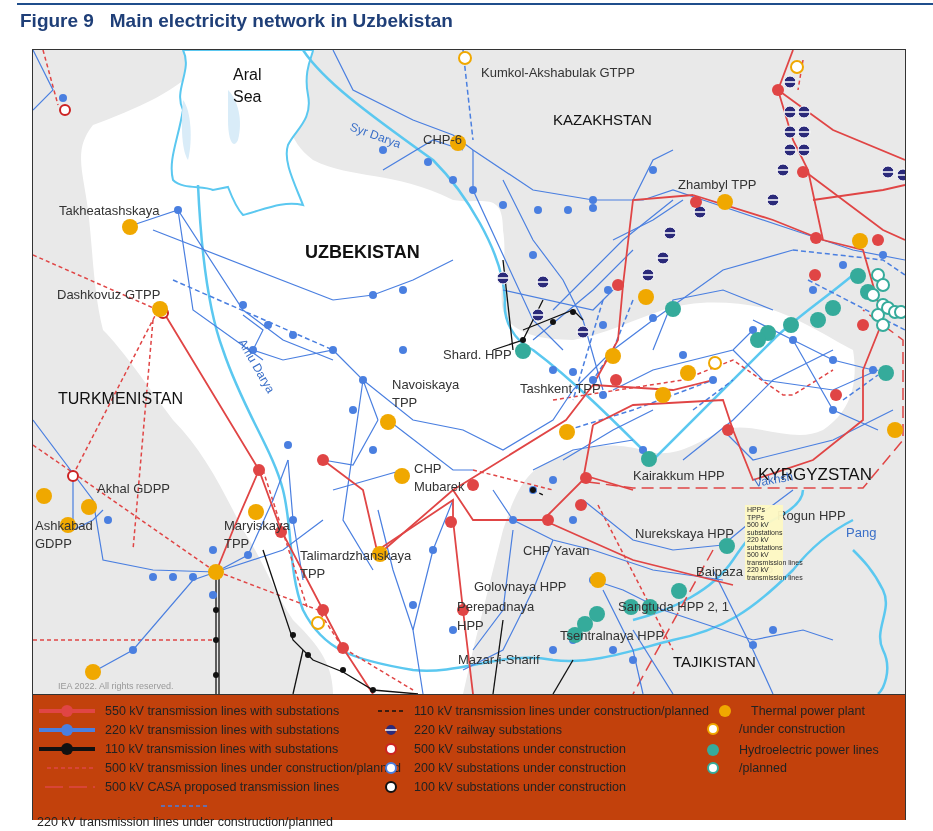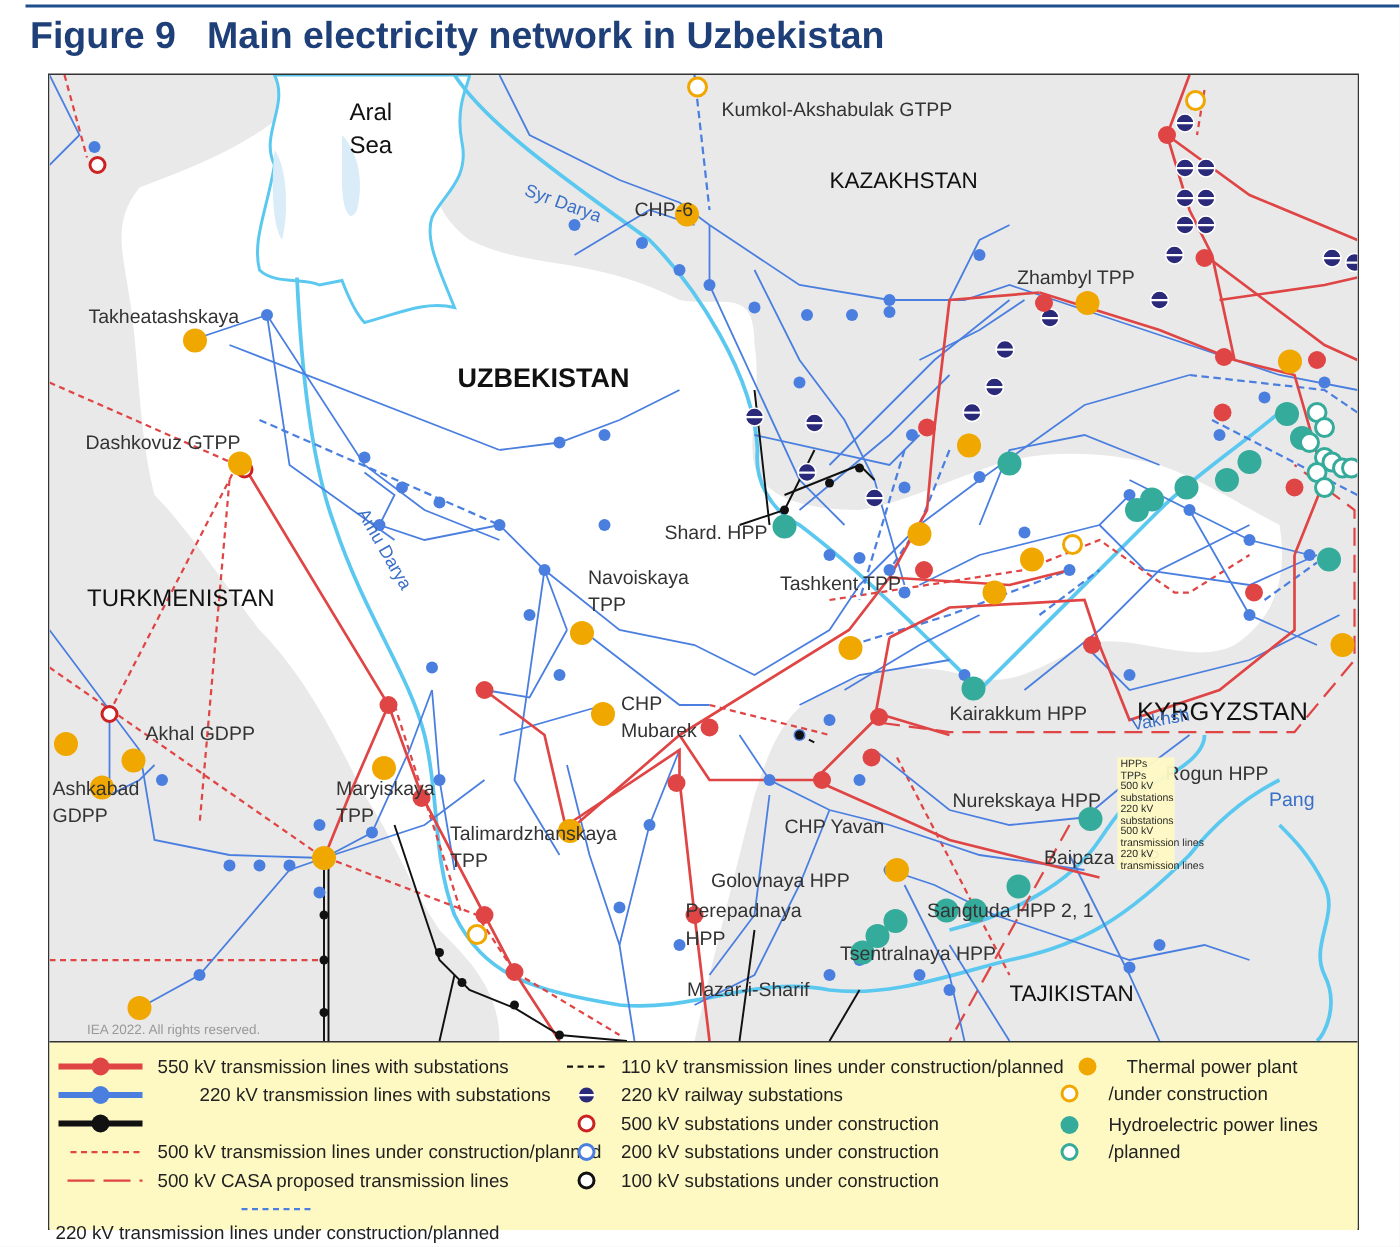--- a/index.html
+++ b/index.html
@@ -1,22 +1,22 @@
 <!DOCTYPE html>
 <html><head>
 <meta charset="utf-8">
 <style>
   html,body{margin:0;padding:0;background:#ffffff;}
   body{width:933px;height:831px;position:relative;overflow:hidden;font-family:"Liberation Sans",sans-serif;}
   .top-rule{position:absolute;left:17px;top:3px;width:916px;height:2px;background:#1f4e8c;}
-  .fig-title{position:absolute;left:20px;top:10px;font-weight:bold;font-size:25px;color:#1f3f78;white-space:pre;}
+  .fig-title{position:absolute;left:20px;top:10px;font-weight:bold;font-size:19px;color:#1f3f78;white-space:pre;}
   .frame{position:absolute;left:32px;top:49px;width:874px;height:771px;border:1px solid #333;box-sizing:border-box;}
   .map{position:absolute;left:33px;top:50px;width:872px;height:644px;overflow:hidden;background:#e9e9e9;}
   .map svg{position:absolute;left:0;top:0;}
-  .legend{position:absolute;left:33px;top:694px;width:872px;height:125px;border-top:1px solid #333;background:#fef9c3;}
+  .legend{position:absolute;left:33px;top:694px;width:872px;height:125px;border-top:1px solid #333;background:#c2410c;}
   .leg-item{position:absolute;height:18px;display:flex;align-items:center;font-size:12.5px;color:#222;white-space:nowrap;}
   .leg-sym{width:60px;height:18px;position:relative;margin-right:8px;flex:none;}
   .leg-sym.small{width:22px;}
   .lbl{font-family:"Liberation Sans",sans-serif;}
   .tooltip{position:absolute;left:745px;top:505px;width:38px;height:75px;background:#fff9c4;font-size:7px;line-height:7.5px;color:#222;padding:1px 2px;box-sizing:border-box;opacity:.95;}
   .tooltip div{white-space:nowrap;}
   .copyright{position:absolute;left:38px;top:681px;font-size:9px;color:#999;}
 </style>
 </head>
 <body>
@@ -427,32 +427,33 @@
 
 <div class="legend">
 
   <div class="leg-item" style="left:4px;top:7px;">
     <svg class="leg-sym" width="60" height="18">
         <line x1="2" y1="9" x2="58" y2="9" stroke="#e04545" stroke-width="4"></line>
         <circle cx="30" cy="9" r="6" fill="#e04545"></circle>
       </svg>
     <span>550 kV transmission lines with substations</span>
   </div>
-  <div class="leg-item" style="left:4px;top:26px;gap:28px;">
+  <div class="leg-item" style="left:4px;top:26px;">
     <svg class="leg-sym" width="60" height="18">
         <line x1="2" y1="9" x2="58" y2="9" stroke="#4a7fe0" stroke-width="4"></line>
         <circle cx="30" cy="9" r="6" fill="#4a7fe0"></circle>
       </svg>
     <span>220 kV transmission lines with substations</span>
   </div>
   <div class="leg-item" style="left:4px;top:45px;">
     <svg class="leg-sym" width="60" height="18">
         <line x1="2" y1="9" x2="58" y2="9" stroke="#111" stroke-width="4"></line>
         <circle cx="30" cy="9" r="6" fill="#111"></circle>
       </svg>
+    <span>110 kV transmission lines with substations</span>
   </div>
   <div class="leg-item" style="left:4px;top:64px;">
     <svg class="leg-sym" width="60" height="18">
         <line x1="10" y1="9" x2="58" y2="9" stroke="#e04545" stroke-width="1.5" stroke-dasharray="4,3"></line>
       </svg>
     <span>500 kV transmission lines under construction/planned</span>
   </div>
   <div class="leg-item" style="left:4px;top:83px;">
     <svg class="leg-sym" width="60" height="18">
         <line x1="8" y1="9" x2="58" y2="9" stroke="#e04545" stroke-width="1.5" stroke-dasharray="18,6"></line>

